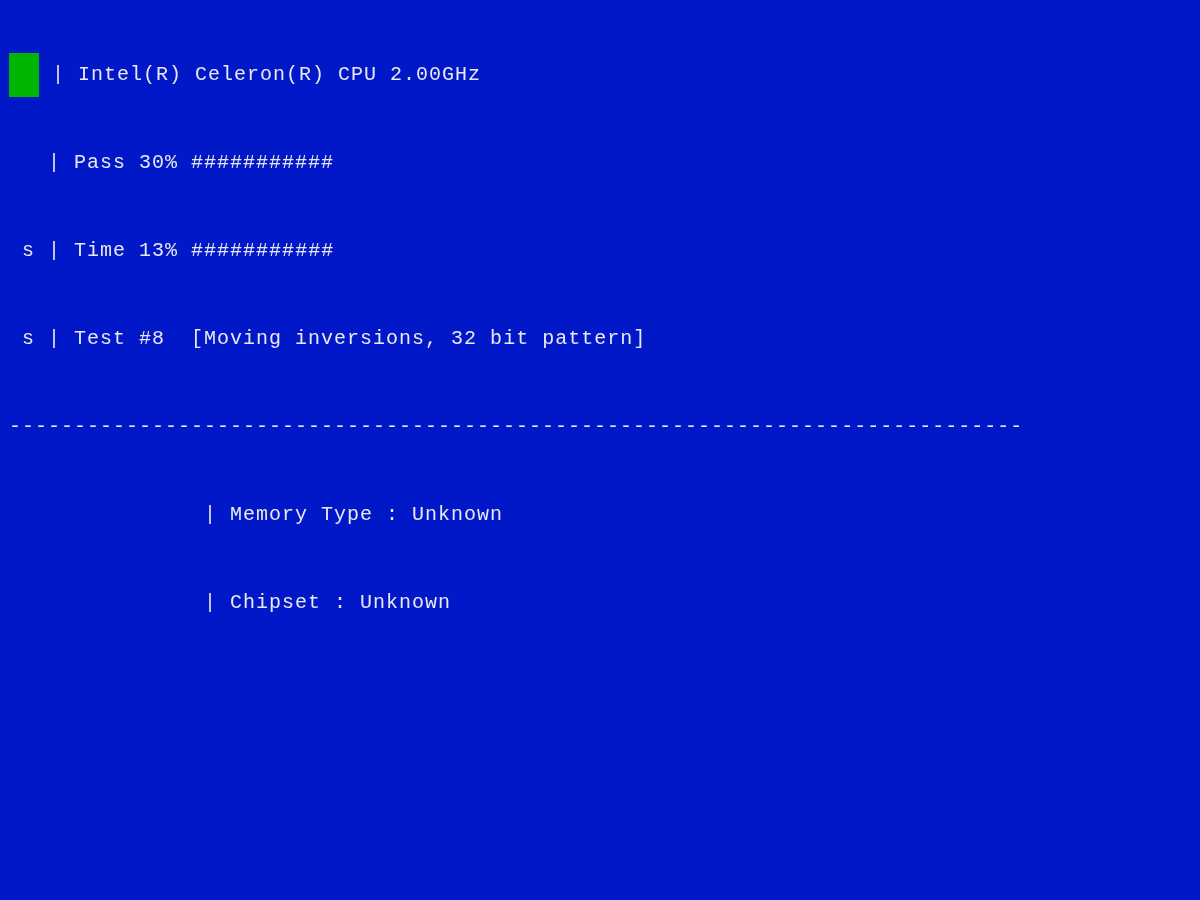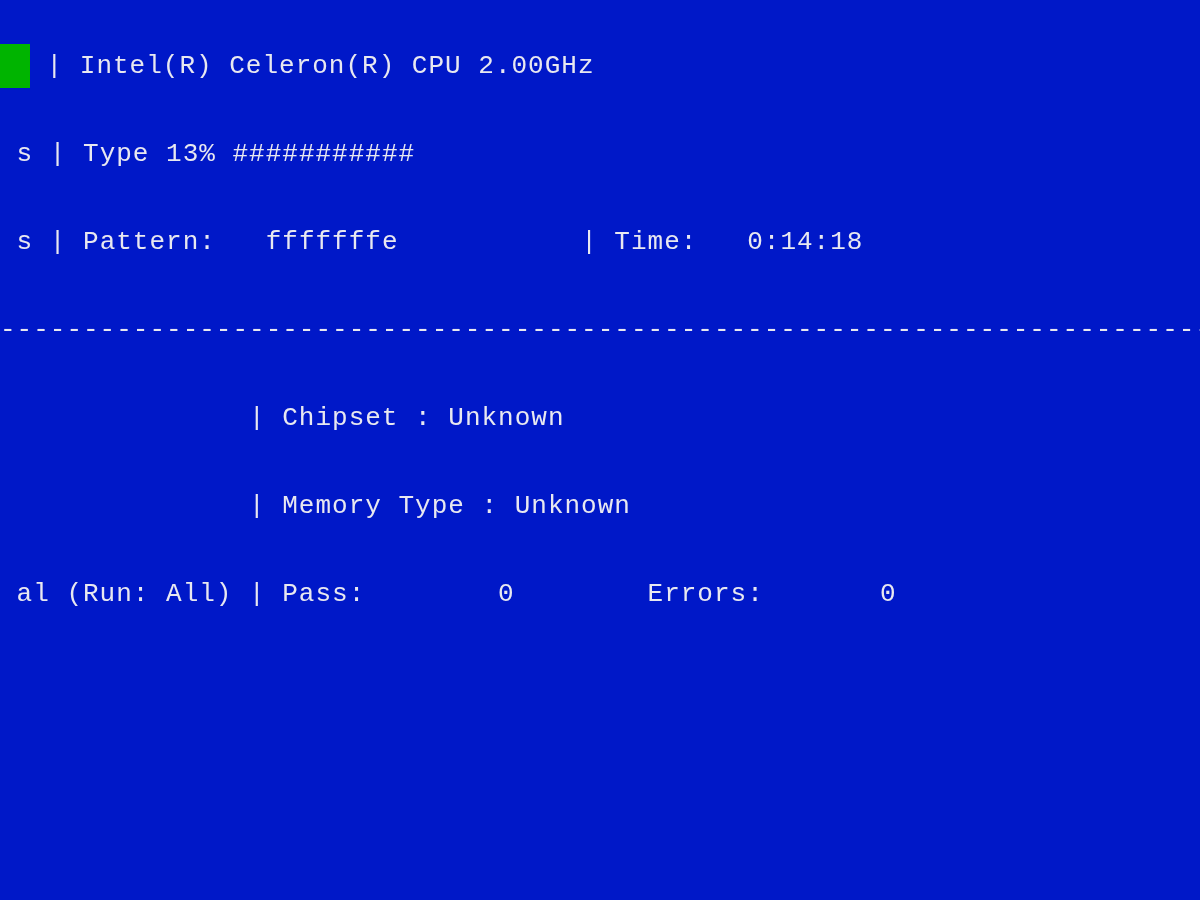--- a/index.html
+++ b/index.html
@@ -9,25 +9,25 @@
     height: 900px;
     background: #0018c8;
     overflow: hidden;
   }
   .screen {
     width: 1200px;
     height: 900px;
     background: #0018c8;
     color: #e8e8f0;
     font-family: "Courier New", Courier, monospace;
-    font-size: 26px;
+    font-size: 20px;
     line-height: 44px;
     letter-spacing: 1px;
     white-space: pre;
-    padding: 0;
+    padding: 9px;
     box-sizing: border-box;
   }
   .row {
     display: block;
     height: 44px;
   }
   .green-block {
     display: inline-block;
     width: 30px;
     height: 44px;
@@ -37,20 +37,20 @@
   .divider {
     color: #e8e8f0;
     overflow: hidden;
   }
 </style>
 </head>
 <body>
 
 <div class="screen">
 <div class="row"><span class="green-block"></span><span></span><span> | </span><span>Intel(R) Celeron(R) CPU 2.00GHz</span></div>
-<div class="row"> <span>s</span><span> | </span><span>Type</span> <span>13%</span> <span>###########</span></div>
-<div class="row"> <span>s</span><span> | </span><span>Pattern:</span>   <span>fffffffe</span>           | <span>Time:</span>   <span>0:14:18</span></div>
+<div class="row">  <span></span><span> | </span><span>Pass</span> <span>30%</span> <span>###########</span></div>
+<div class="row"> <span>s</span><span> | </span><span>Time</span> <span>13%</span> <span>###########</span></div>
+<div class="row"> <span>s</span><span> | </span><span>Test #8</span>  <span>[Moving inversions, 32 bit pattern]</span></div>
 <div class="row divider"><span>------------------------------------------------------------------------------</span></div>
+<div class="row">              <span></span><span> | </span><span>Memory Type :</span> <span>Unknown</span></div>
 <div class="row">              <span></span><span> | </span><span>Chipset :</span> <span>Unknown</span></div>
-<div class="row">              <span></span><span> | </span><span>Memory Type :</span> <span>Unknown</span></div>
-<div class="row"> <span>al (Run: All)</span><span> | </span><span>Pass:</span>        <span>0</span>        <span>Errors:</span>       <span>0</span></div>
 
 </div>
 
 </body></html>

